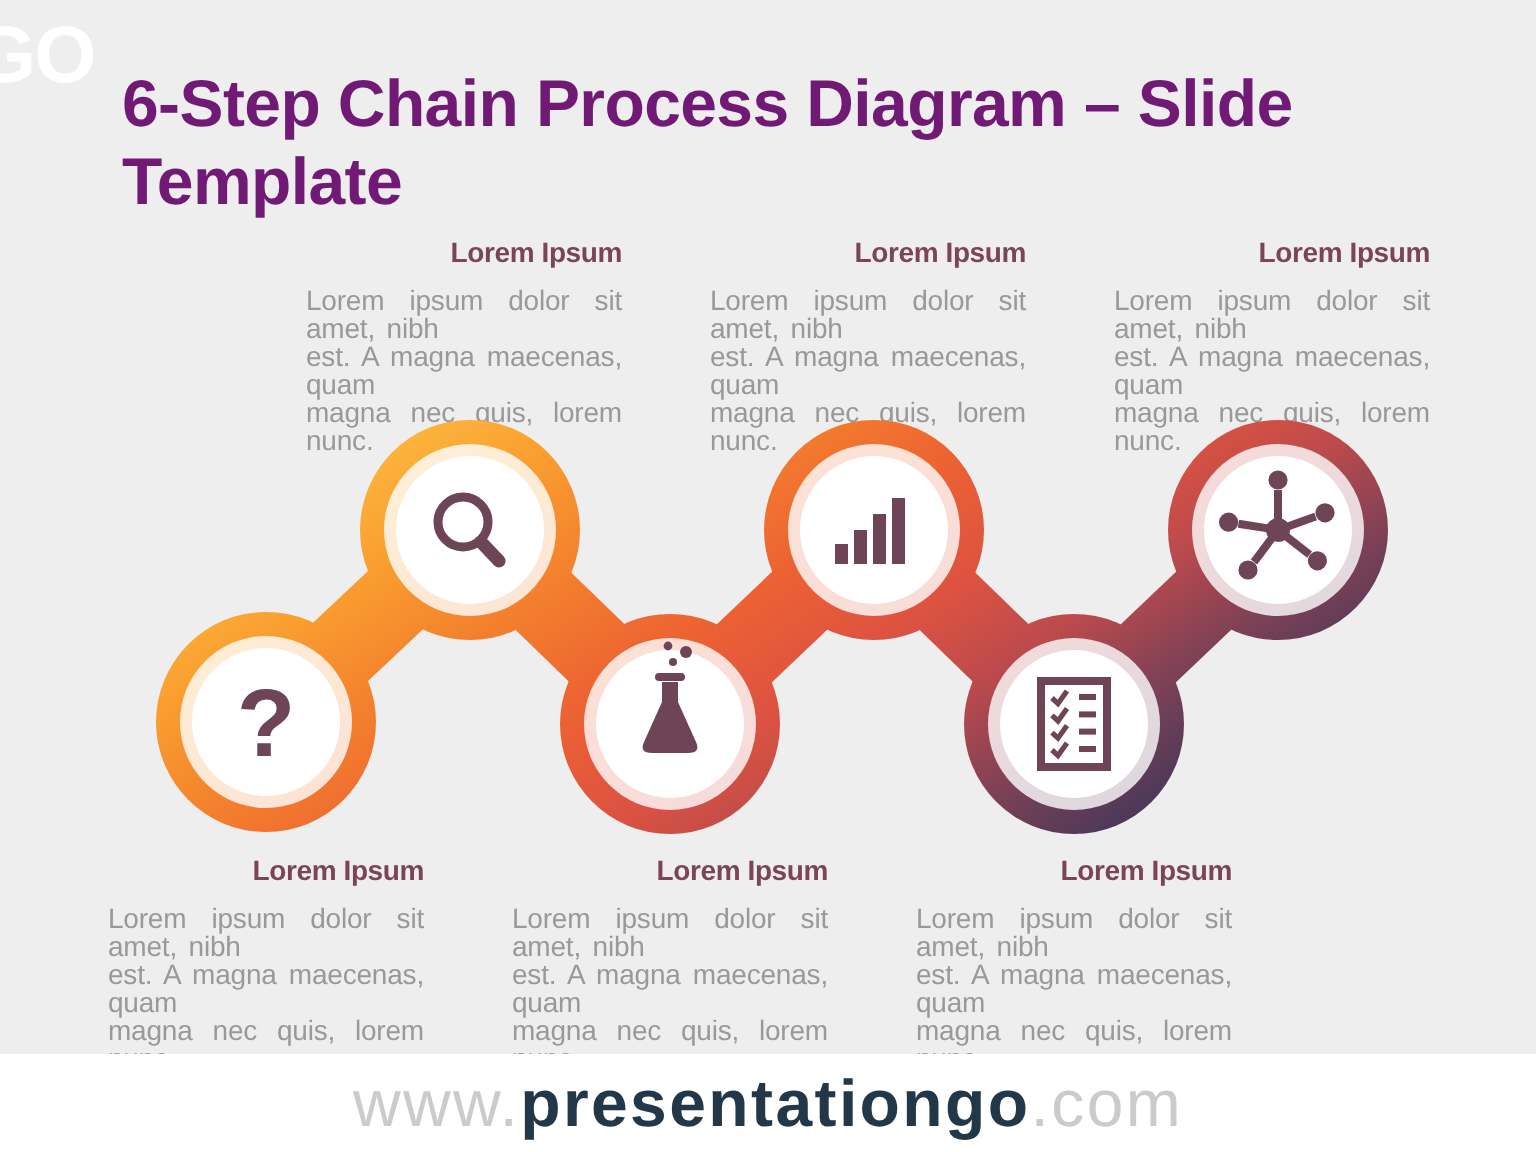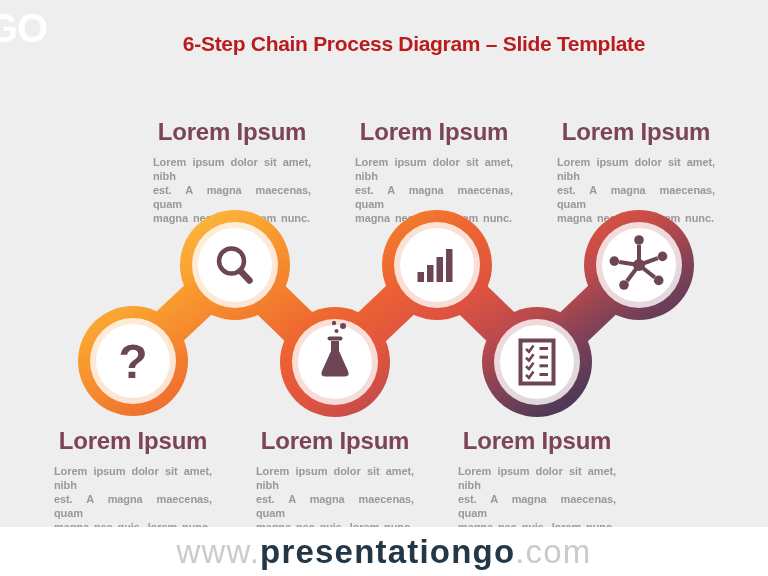--- a/index.html
+++ b/index.html
@@ -7,36 +7,34 @@
   .slide{
     position:relative;width:768px;height:576px;background:#EFEEEE;
     overflow:hidden;margin:0 auto;
   }
   .logo-frag{
     position:absolute;left:-13px;top:6px;color:#FFFFFF;font-weight:800;
     font-size:40px;letter-spacing:-1px;user-select:none;
   }
   .title{
     position:absolute;left:61px;top:10px;width:706px;
-    font-size:21px;line-height:39px;font-weight:700;color:#b91c1c;
+    font-size:33px;line-height:39px;font-weight:700;color:#701a75;
     letter-spacing:-0.3px;
-    text-align:center;
   }
   .tblock{position:absolute;width:158px;}
   .tblock.toprow{top:118px;}
   .tblock.bottomrow{top:427px;}
   .theading{
-    text-align:center;font-size:24px;font-weight:700;color:#7C4557;
+    text-align:right;font-size:14px;font-weight:700;color:#7C4557;
     margin-bottom:9px;letter-spacing:-0.2px;
   }
   .tbody{
-    font-size:11px;line-height:14px;color:#9A9898;
+    font-size:14px;line-height:14px;color:#9A9898;
     letter-spacing:-0.1px;word-spacing:2px;white-space:pre-line;
     text-align:justify;
-    font-weight:bold;
   }
   .chain-svg{position:absolute;left:55px;top:193px;}
   .footer{
     position:absolute;left:0;top:527px;width:768px;height:49px;background:#FFFFFF;
     display:flex;align-items:center;justify-content:center;
   }
   .footer-url{font-size:33px;letter-spacing:1.2px;}
   .footer-url .muted{color:#CBCBCB;font-weight:400;}
   .footer-url .brand{color:#223849;font-weight:700;}
 </style>

